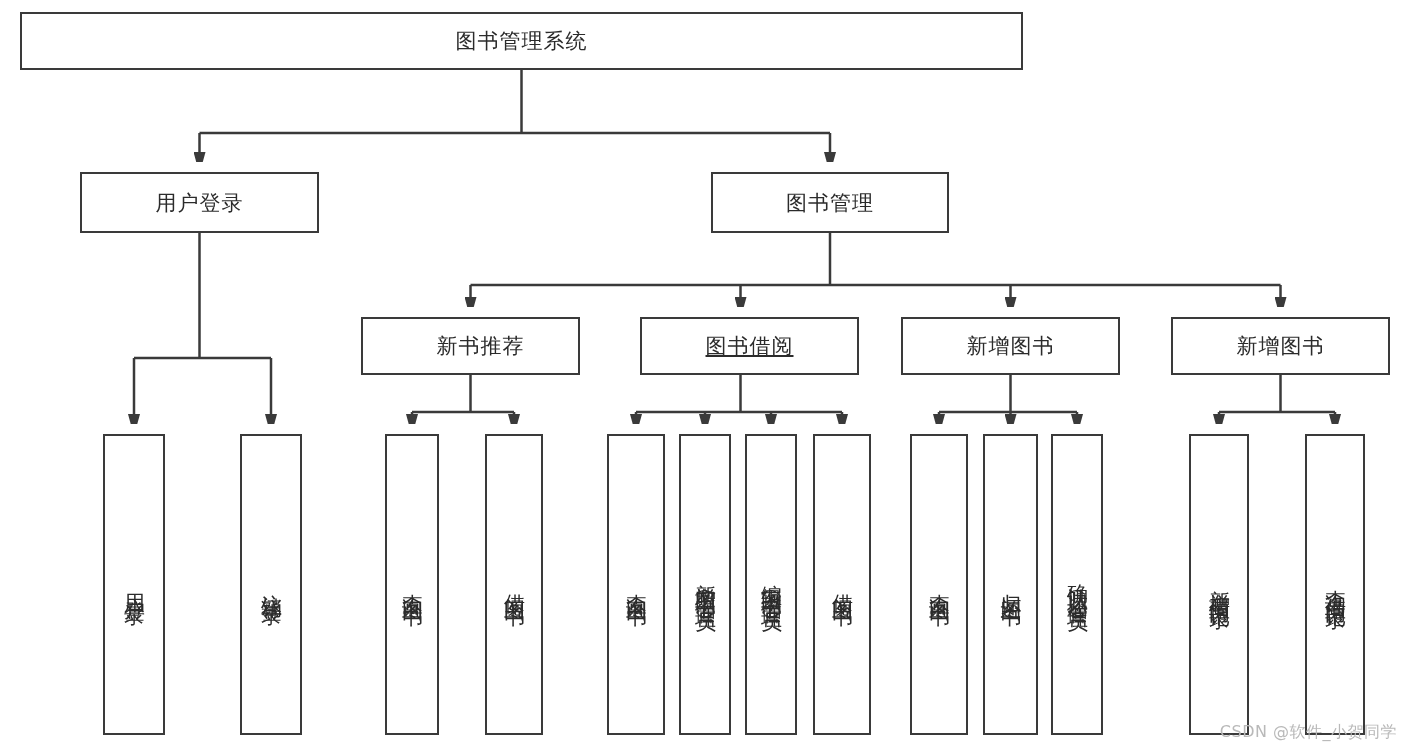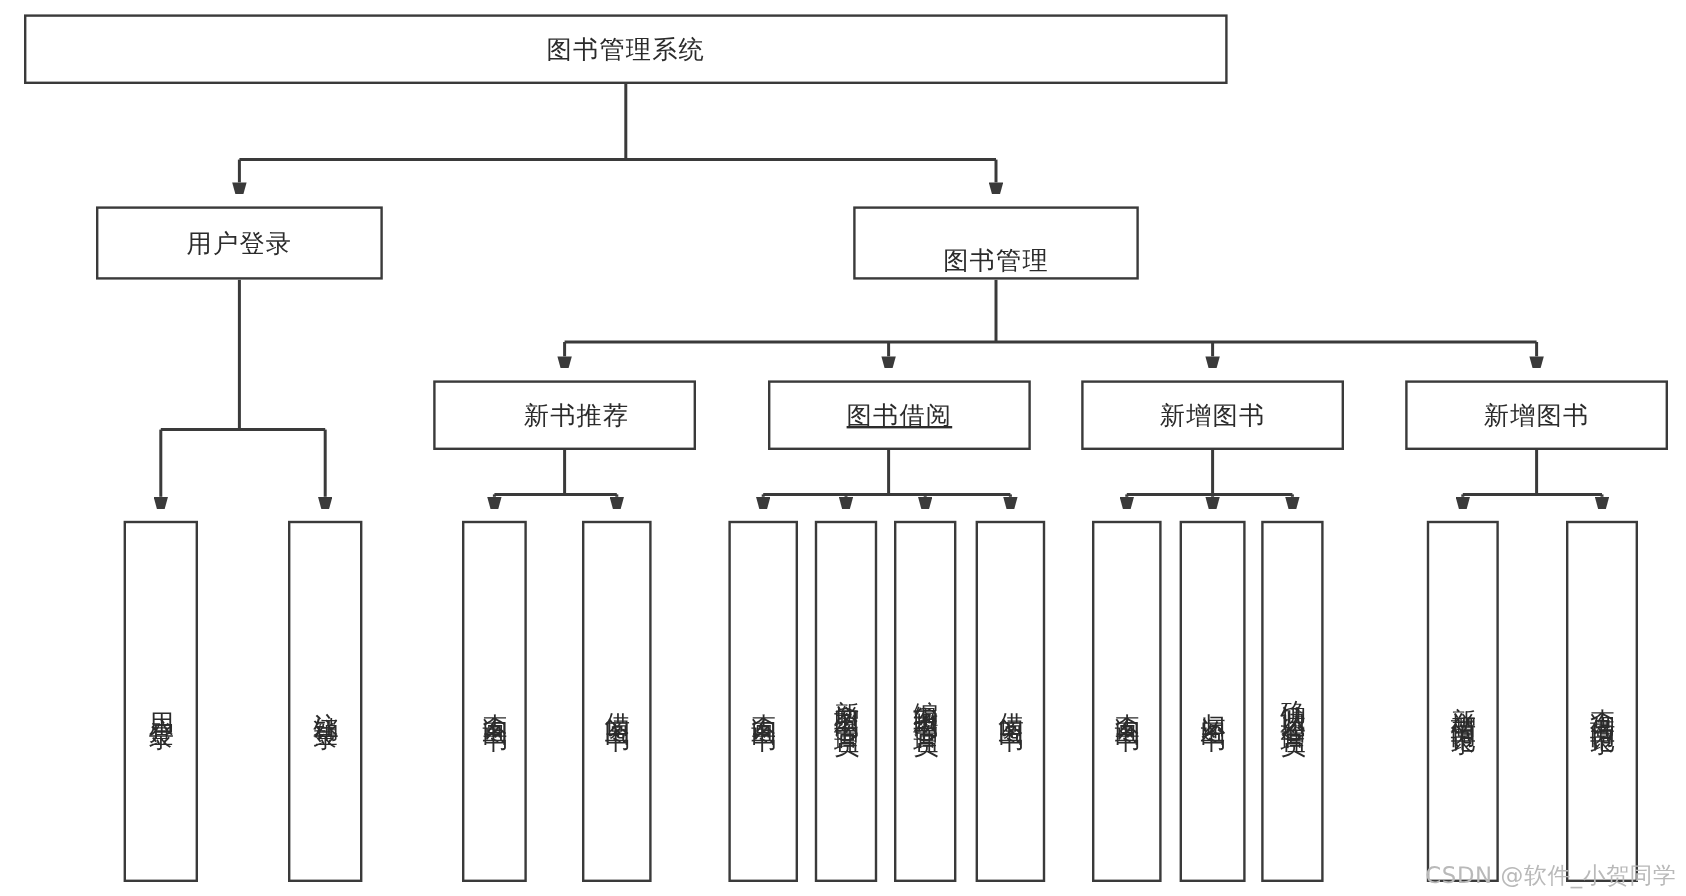--- a/index.html
+++ b/index.html
@@ -47,21 +47,21 @@
     line-height: 1;
     white-space: nowrap;
   }
   .node .htext {
     white-space: nowrap;
   }
   .watermark {
     position: absolute;
     right: 8px;
     bottom: 4px;
-    font-size: 19px;
+    font-size: 16px;
     color: #b9b9b9;
     letter-spacing: 0.5px;
     white-space: nowrap;
     font-family: "DejaVu Sans", "Liberation Sans", sans-serif;
   }
 </style>
 </head>
 <body>
 
 <div id="canvas">
@@ -105,21 +105,21 @@
       <path d="M1219,412 L1219,414" stroke="#3a3a3a" stroke-width="2.5" fill="none" marker-end="url(#arrowhead)"></path>
       <path d="M1335,412 L1335,414" stroke="#3a3a3a" stroke-width="2.5" fill="none" marker-end="url(#arrowhead)"></path>
     </svg>
   <div id="node-layer">
       <div class="node h" style="left: 20px; top: 12px; width: 1003px; height: 58px;">
         <span class="htext">图书管理系统</span>
       </div>
       <div class="node h" style="left: 80px; top: 172px; width: 239px; height: 61px;">
         <span class="htext">用户登录</span>
       </div>
-      <div class="node h" style="left: 711px; top: 172px; width: 238px; height: 61px; align-items: flex-end;">
+      <div class="node h" style="left: 711px; top: 172px; width: 238px; height: 61px;">
         <span class="htext">图书管理</span>
       </div>
       <div class="node h" style="left: 361px; top: 317px; width: 219px; height: 58px; padding-left: 20px;">
         <span class="htext">新书推荐</span>
       </div>
       <div class="node h" style="left: 640px; top: 317px; width: 219px; height: 58px; text-decoration: underline;">
         <span class="htext">图书借阅</span>
       </div>
       <div class="node h" style="left: 901px; top: 317px; width: 219px; height: 58px;">
         <span class="htext">新增图书</span>

